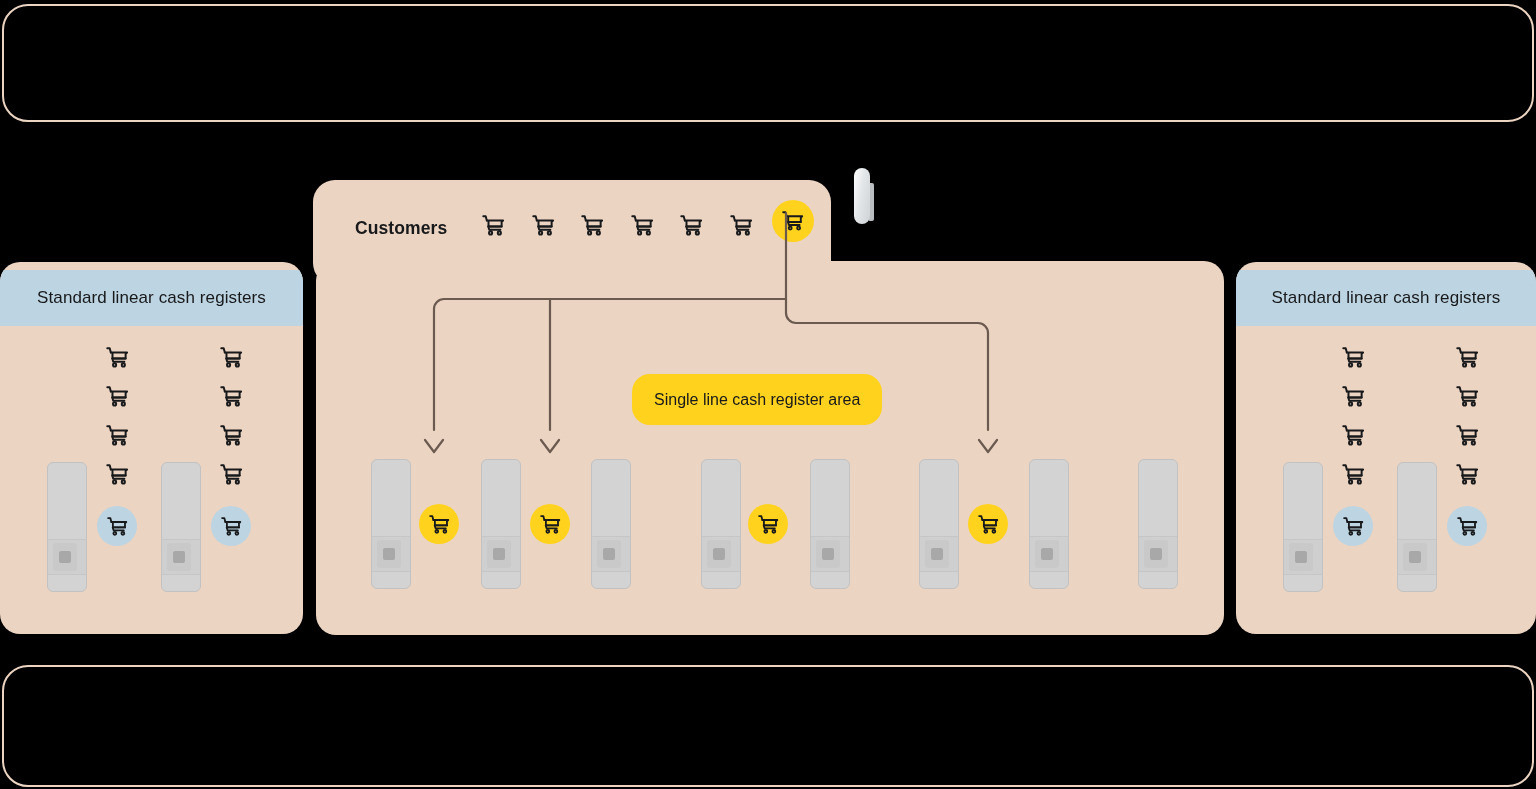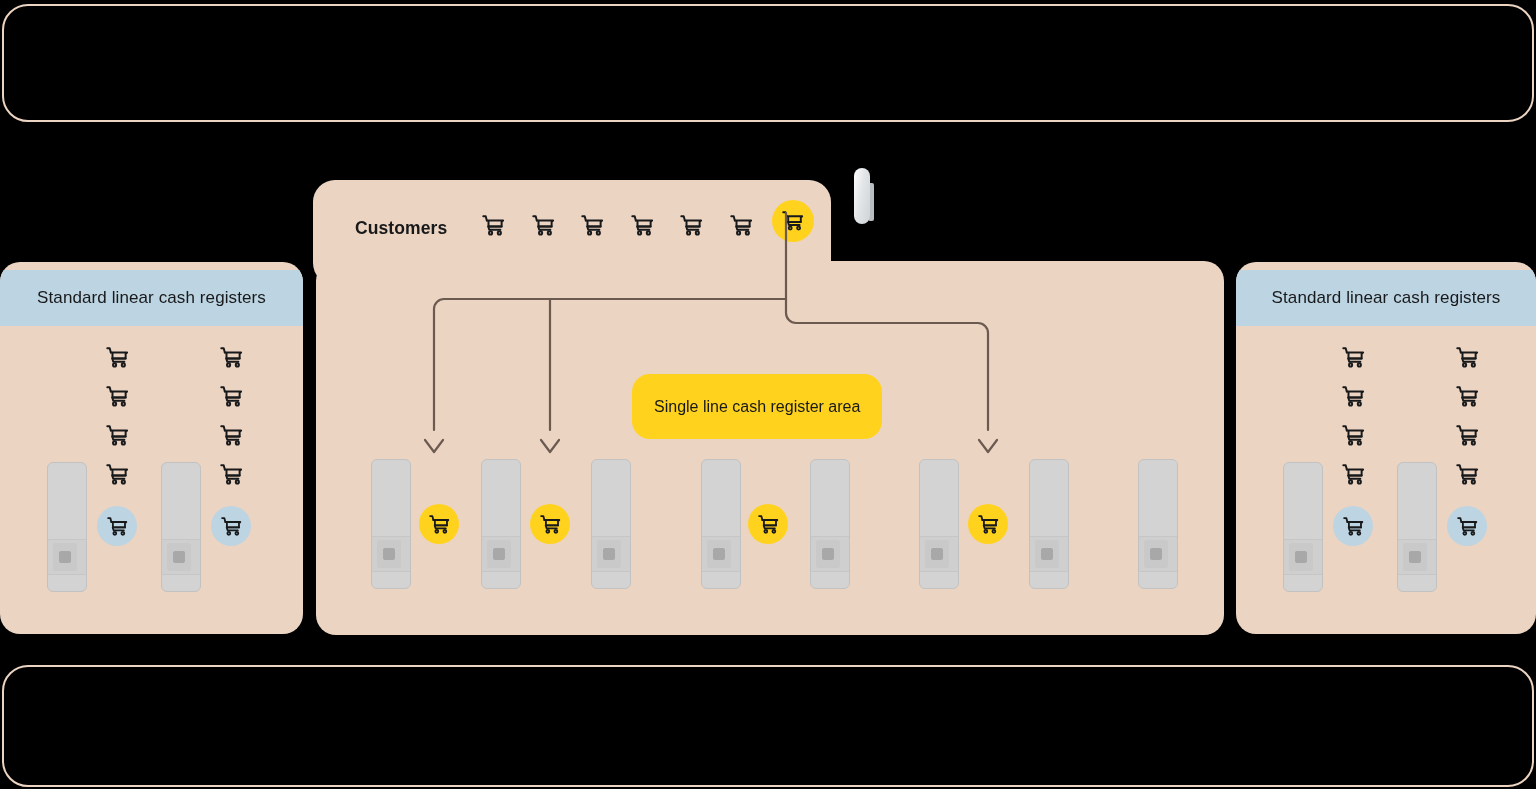--- a/index.html
+++ b/index.html
@@ -209,21 +209,21 @@
     height: 789px;
     pointer-events: none;
   }
 
   
   #area-label {
     position: absolute;
     left: 632px;
     top: 374px;
     height: 43px;
-    padding: 11px 22px;
+    padding: 4px 22px;
     background: #FFD21E;
     border-radius: 18px;
     display: flex;
     align-items: center;
     justify-content: center;
     text-align: right;
   }
   #area-label span {
     font-size: 16px;
     color: #18191b;

